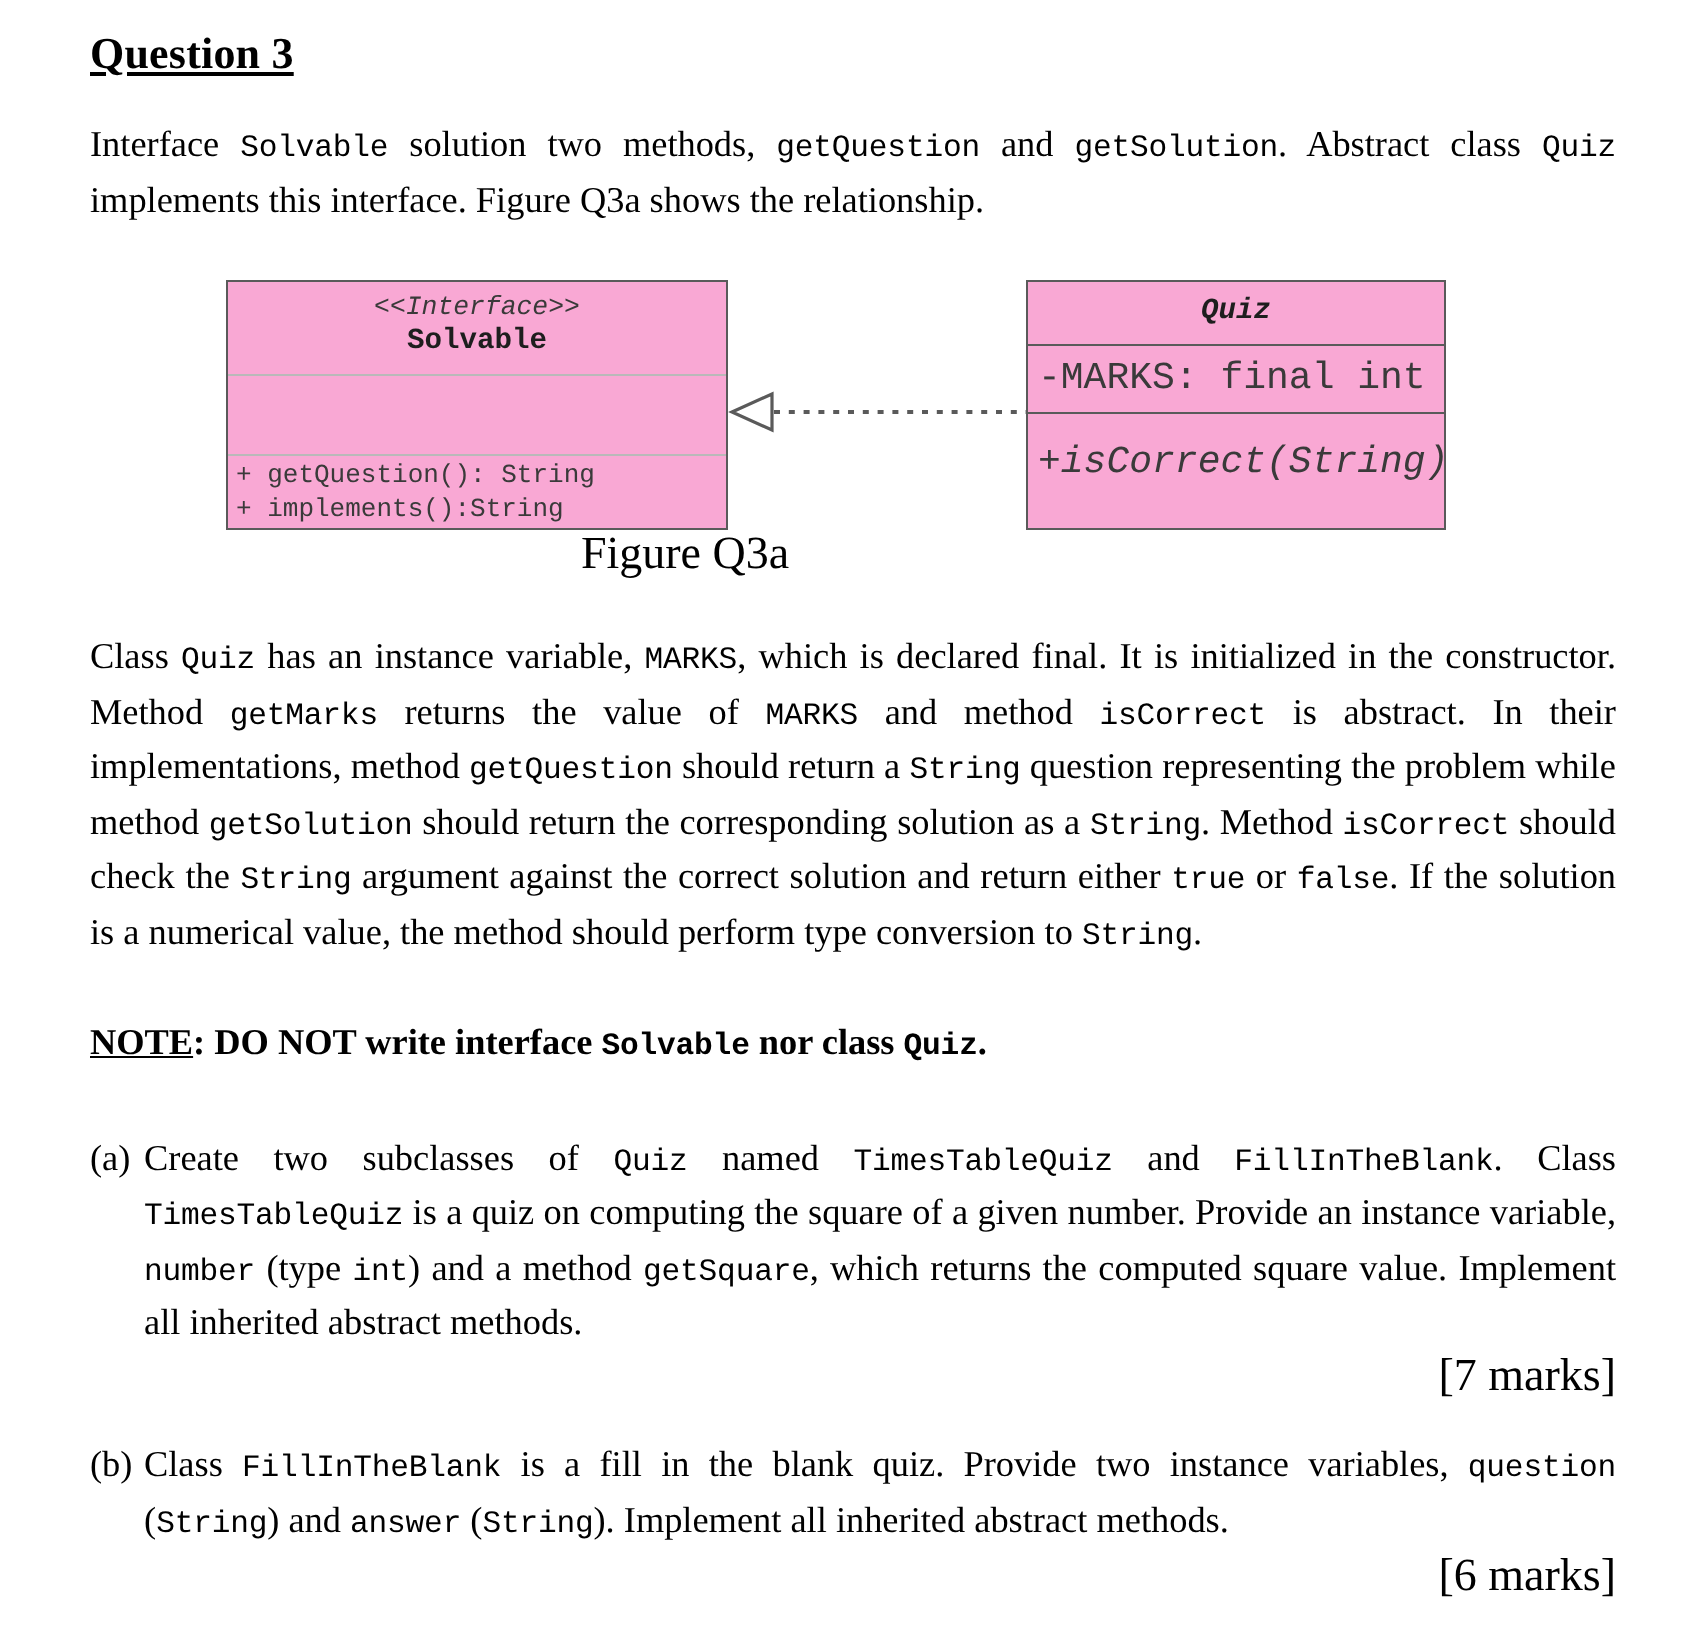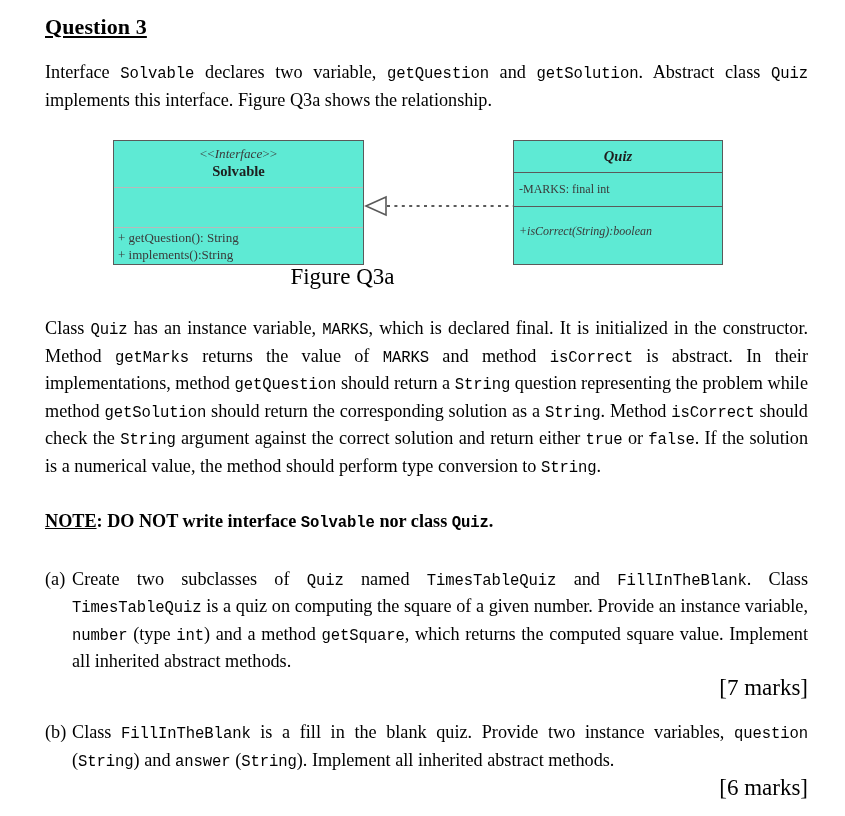--- a/index.html
+++ b/index.html
@@ -65,23 +65,23 @@
   
   .figure {
     position: relative;
     width: 763px;
     height: 155px;
     margin: 0;
   }
   .uml-box {
     position: absolute;
     box-sizing: border-box;
-    background: #5eead4;
+    background: #f9a8d4;
     border: 1.6px solid #5a5a5a;
-    font-family: Liberation Serif, serif;
+    font-family: Liberation Mono, monospace;
   }
   #box-solvable {
     left: 68px;
     top: 5px;
     width: 251px;
     height: 125px;
   }
   #box-quiz {
     left: 468px;
     top: 5px;
@@ -140,21 +140,21 @@
     padding: 16px 0 0 5px;
   }
   .class-name {
     font-size: 14.6px;
     font-weight: bold;
     font-style: italic;
     line-height: 18px;
     color: #1e1e1e;
   }
   .attr {
-    font-size: 12px;
+    font-size: 19px;
     line-height: 17px;
     color: #3a3a3a;
     white-space: nowrap;
   }
   .op-abstract { font-style: italic; }
 
   
   .connector {
     position: absolute;
     left: 319px;
@@ -202,21 +202,21 @@
   .sp-30 { height: 30px; }
 </style>
 </head>
 <body>
 
 <div class="page">
   <div class="content">
 
     <div class="q-title">Question 3</div>
 
-    <p class="body intro"><span>Interface </span><code class="mono">Solvable</code><span> declares two variable, </span><code class="mono">getQuestion</code><span> and </span><code class="mono">getSolution</code><span>. Abstract class </span><code class="mono">Quiz</code><span> implements this interface. Figure Q3a shows the relationship.</span></p>
+    <p class="body intro"><span>Interface </span><code class="mono">Solvable</code><span> solution two methods, </span><code class="mono">getQuestion</code><span> and </span><code class="mono">getSolution</code><span>. Abstract class </span><code class="mono">Quiz</code><span> implements this interface. Figure Q3a shows the relationship.</span></p>
 
     <div class="sp-22"></div>
 
     <div class="figure">
 
       <div class="uml-box" id="box-solvable">
         <div class="uml-compartment c-head">
           <div class="stereotype"><span>&lt;&lt;</span><i>Interface</i><span>&gt;&gt;</span></div>
           <div class="iface-name">Solvable</div>
         </div>

